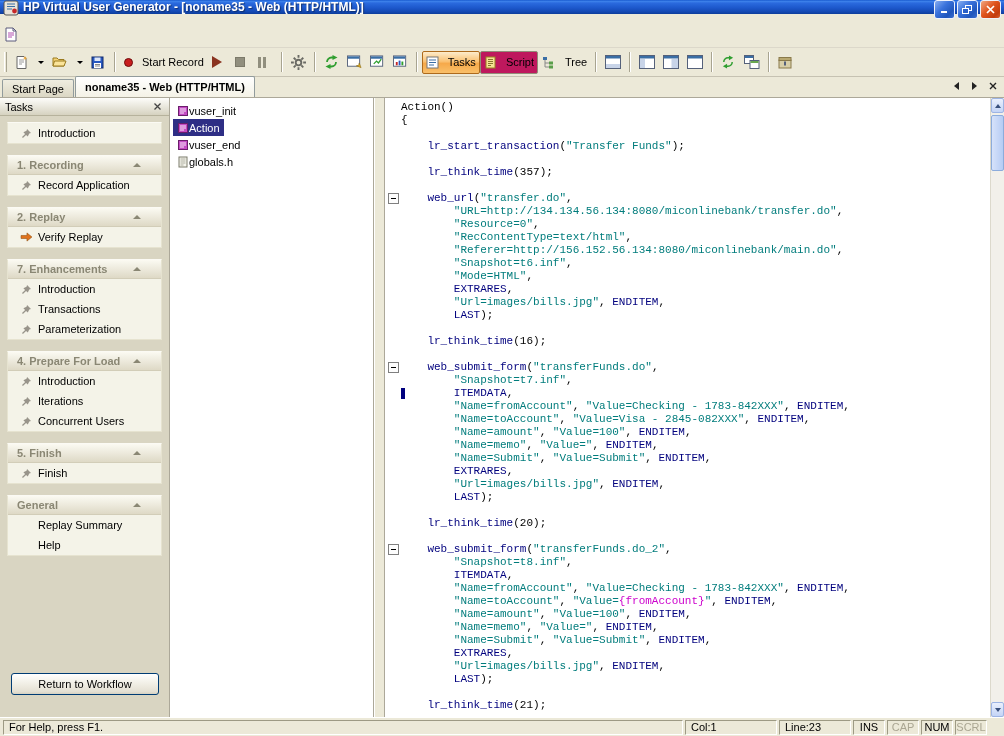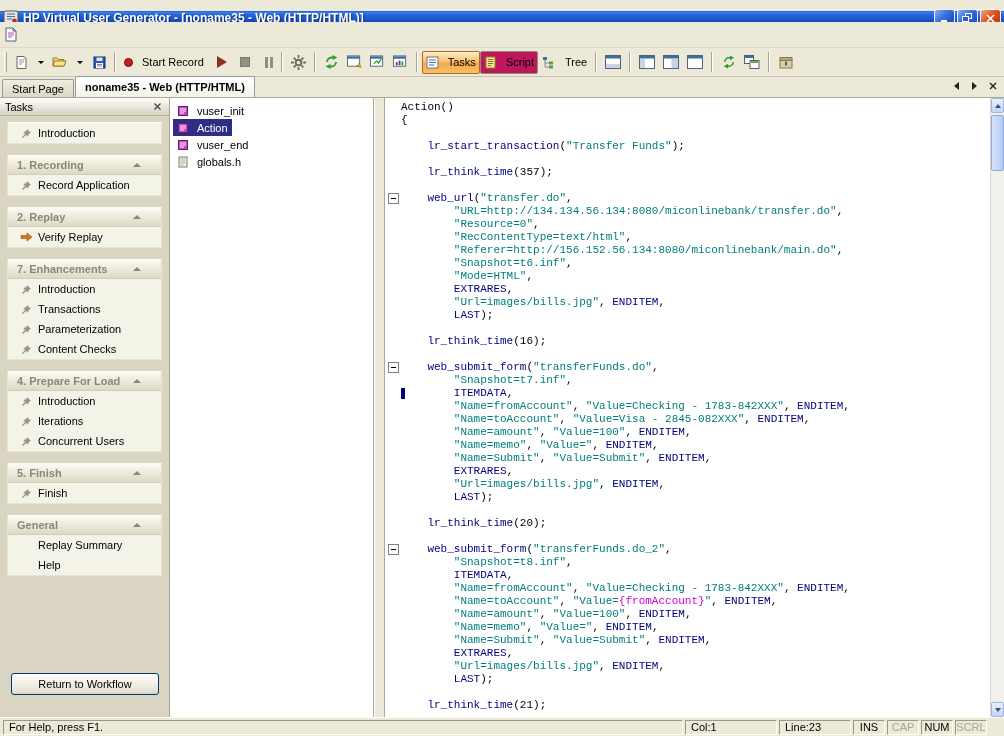--- a/index.html
+++ b/index.html
@@ -2,39 +2,39 @@
 <html><head>
 <meta charset="utf-8">
 <style>
   *{margin:0;padding:0;box-sizing:border-box}
   html,body{width:1004px;height:736px}
   body{position:relative;overflow:hidden;font-family:"Liberation Sans",sans-serif;font-size:11px;background:#ece9d8;color:#000}
   button{font:inherit;background:none;border:none;color:inherit}
   svg{display:block}
 
   
-  .titlebar{position:absolute;top:11px;left:0;right:0;height:14px;display:flex;align-items:center;padding:0 3px;
+  .titlebar{position:absolute;top:0;left:0;right:0;height:14px;display:flex;padding:0 3px;
     background:linear-gradient(180deg,#0f50c8 0%,#3f84ec 8%,#2a6ade 22%,#1d58cc 55%,#1348b2 85%,#0c3c9a 100%)}
   .titlebar .appico{width:16px;height:16px;margin-right:4px}
   .titlebar .title{flex:1;color:#fff;font-weight:bold;font-size:12px;white-space:nowrap;overflow:hidden;text-shadow:1px 1px 1px #10306e}
   .winbtns{display:flex;gap:2px}
   .win-btn{width:21px;height:19px;border:1px solid #eef2fc;border-radius:3px;display:flex;align-items:center;justify-content:center;
     background:linear-gradient(135deg,#88aef0 0%,#3a72dc 40%,#2056bc 75%,#3a6ed0 100%)}
   .win-btn.close{background:linear-gradient(135deg,#f0a784 0%,#e0541e 45%,#c23c0e 80%,#d8602c 100%)}
 
   
   .menubar{position:absolute;top:22px;left:0;right:0;height:26px;display:flex;align-items:center;background:#ece9d8;border-bottom:1px solid #dcd8ca;padding:0 2px}
   .mdi-ico{width:16px;height:16px;margin:0 4px 0 2px}
   .menu-item{padding:4px 7px}
 
   
   .toolbar{position:absolute;top:48px;left:0;right:0;height:29px;display:flex;align-items:center;background:#ece9d8;border-bottom:1px solid #c6c2b2;padding:0 2px}
   .tb-grip{width:3px;height:20px;margin:0 4px 0 2px;border-left:1px solid #fff;border-right:1px solid #a8a490}
   .tb-sep{width:0;height:20px;margin:0 4px;border-left:1px solid #a8a490;border-right:1px solid #fff}
-  .tb-btn{height:23px;min-width:23px;display:flex;align-items:center;justify-content:flex-end;gap:9px;padding:0 3px;border:1px solid transparent;border-radius:2px}
+  .tb-btn{height:23px;min-width:23px;display:flex;align-items:center;justify-content:flex-start;gap:9px;padding:0 3px;border:1px solid transparent;border-radius:2px}
   .tb-btn.hot{background:linear-gradient(180deg,#fdeccb,#fac172 45%,#f6a94a 55%,#f9c06a);border-color:#ad6a1c}
   .tb-btn.pressed{background:#be185d;border-color:#918e78}
   .dd{width:0;height:0;border-top:3px solid #000;border-left:3px solid transparent;border-right:3px solid transparent;margin-left:1px}
   .play-tri{width:0;height:0;border-left:10px solid #8a3420;border-top:6px solid transparent;border-bottom:6px solid transparent}
   .stop-sq{width:10px;height:10px;background:#918f7e;border:1px solid #7c7a6a}
   .pause-bars{display:flex;gap:2px}
   .pause-bars i{width:3px;height:11px;background:#918f7e;display:block}
   .rec-dot{width:9px;height:9px;border-radius:50%;background:#c81e1e;border:1px solid #6e0c0c}
 
   
@@ -63,21 +63,21 @@
   .sec-title{flex:1}
   .sec-chevron{width:0;height:0;border-bottom:4px solid #8a8774;border-left:4px solid transparent;border-right:4px solid transparent}
   .task-item{height:20px;display:flex;align-items:center;gap:5px;padding-left:12px}
   .task-icon{width:13px;height:12px;display:flex;align-items:center;justify-content:center}
   .wf-wrap{margin-top:auto;display:flex;justify-content:center;padding:8px 0 22px}
   .wf-btn{width:148px;height:22px;border:1px solid #003c74;border-radius:3px;
     background:linear-gradient(180deg,#ffffff,#f2f0e7 45%,#e4e0d3 88%,#d5d1c1)}
 
   
   .tree-panel{width:204px;background:#fff;border-right:1px solid #aca899;padding:4px 3px}
-  .tree-item{height:17px;display:flex;align-items:center;gap:8px;padding:0 4px;width:max-content}
+  .tree-item{height:17px;display:flex;align-items:center;gap:0;padding:0 4px;width:max-content}
   .tree-item.selected{background:#2e2e85;color:#fff}
 
   .splitter{width:11px;background:#ece9d8;border-left:1px solid #fff;border-right:1px solid #aca899}
 
   
   .editor{flex:1;background:#fff;display:flex;overflow:hidden}
   .fold-margin{width:16px;padding-top:3px}
   .m-cell{height:13px;display:flex;align-items:center;justify-content:center}
   .fold-box{width:11px;height:11px;border:1px solid #7f7f7f;background:#fdfdfd;display:flex;align-items:center;justify-content:center}
   .fold-box::after{content:"";width:5px;height:1px;background:#000}
@@ -419,28 +419,20 @@
             </span>
             <span class="task-label">Transactions</span>
           </div>
           <div class="task-item">
             <span class="task-icon">
               <svg width="11" height="11" viewBox="0 0 12 12">
                 <path d="M6.6 1.1 10.9 5.4 9 6 7.4 9.4 5.5 7.5 2.1 10.9 1.1 9.9 4.5 6.5 2.6 4.6 6 3z" fill="#98948a"></path>
               </svg>
             </span>
             <span class="task-label">Parameterization</span>
-          </div>
-          <div class="task-item">
-            <span class="task-icon">
-              <svg width="11" height="11" viewBox="0 0 12 12">
-                <path d="M6.6 1.1 10.9 5.4 9 6 7.4 9.4 5.5 7.5 2.1 10.9 1.1 9.9 4.5 6.5 2.6 4.6 6 3z" fill="#98948a"></path>
-              </svg>
-            </span>
-            <span class="task-label">Content Checks</span>
           </div>
         </div>
         <div class="task-section">
           <div class="sec-header">
             <span class="sec-title">4. Prepare For Load</span>
             <span class="sec-chevron"></span>
           </div>
           <div class="task-item">
             <span class="task-icon">
               <svg width="11" height="11" viewBox="0 0 12 12">

